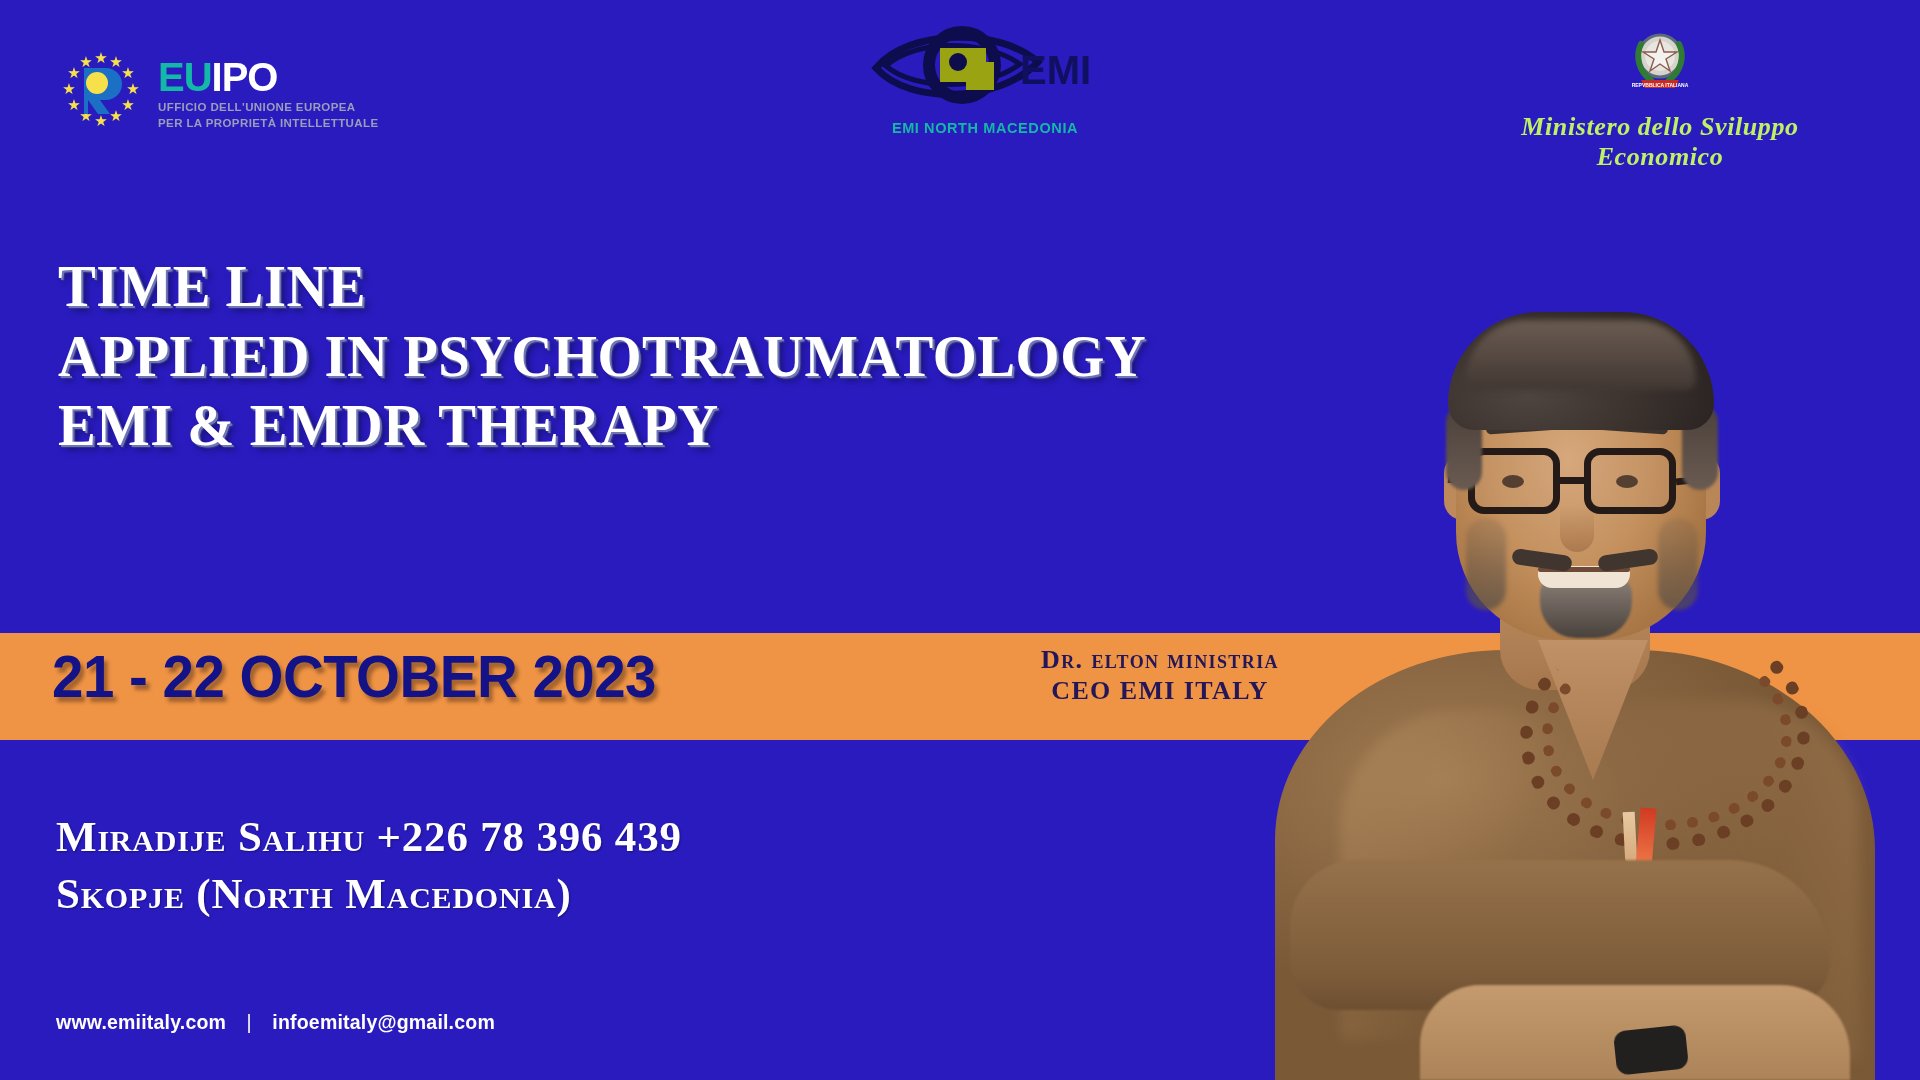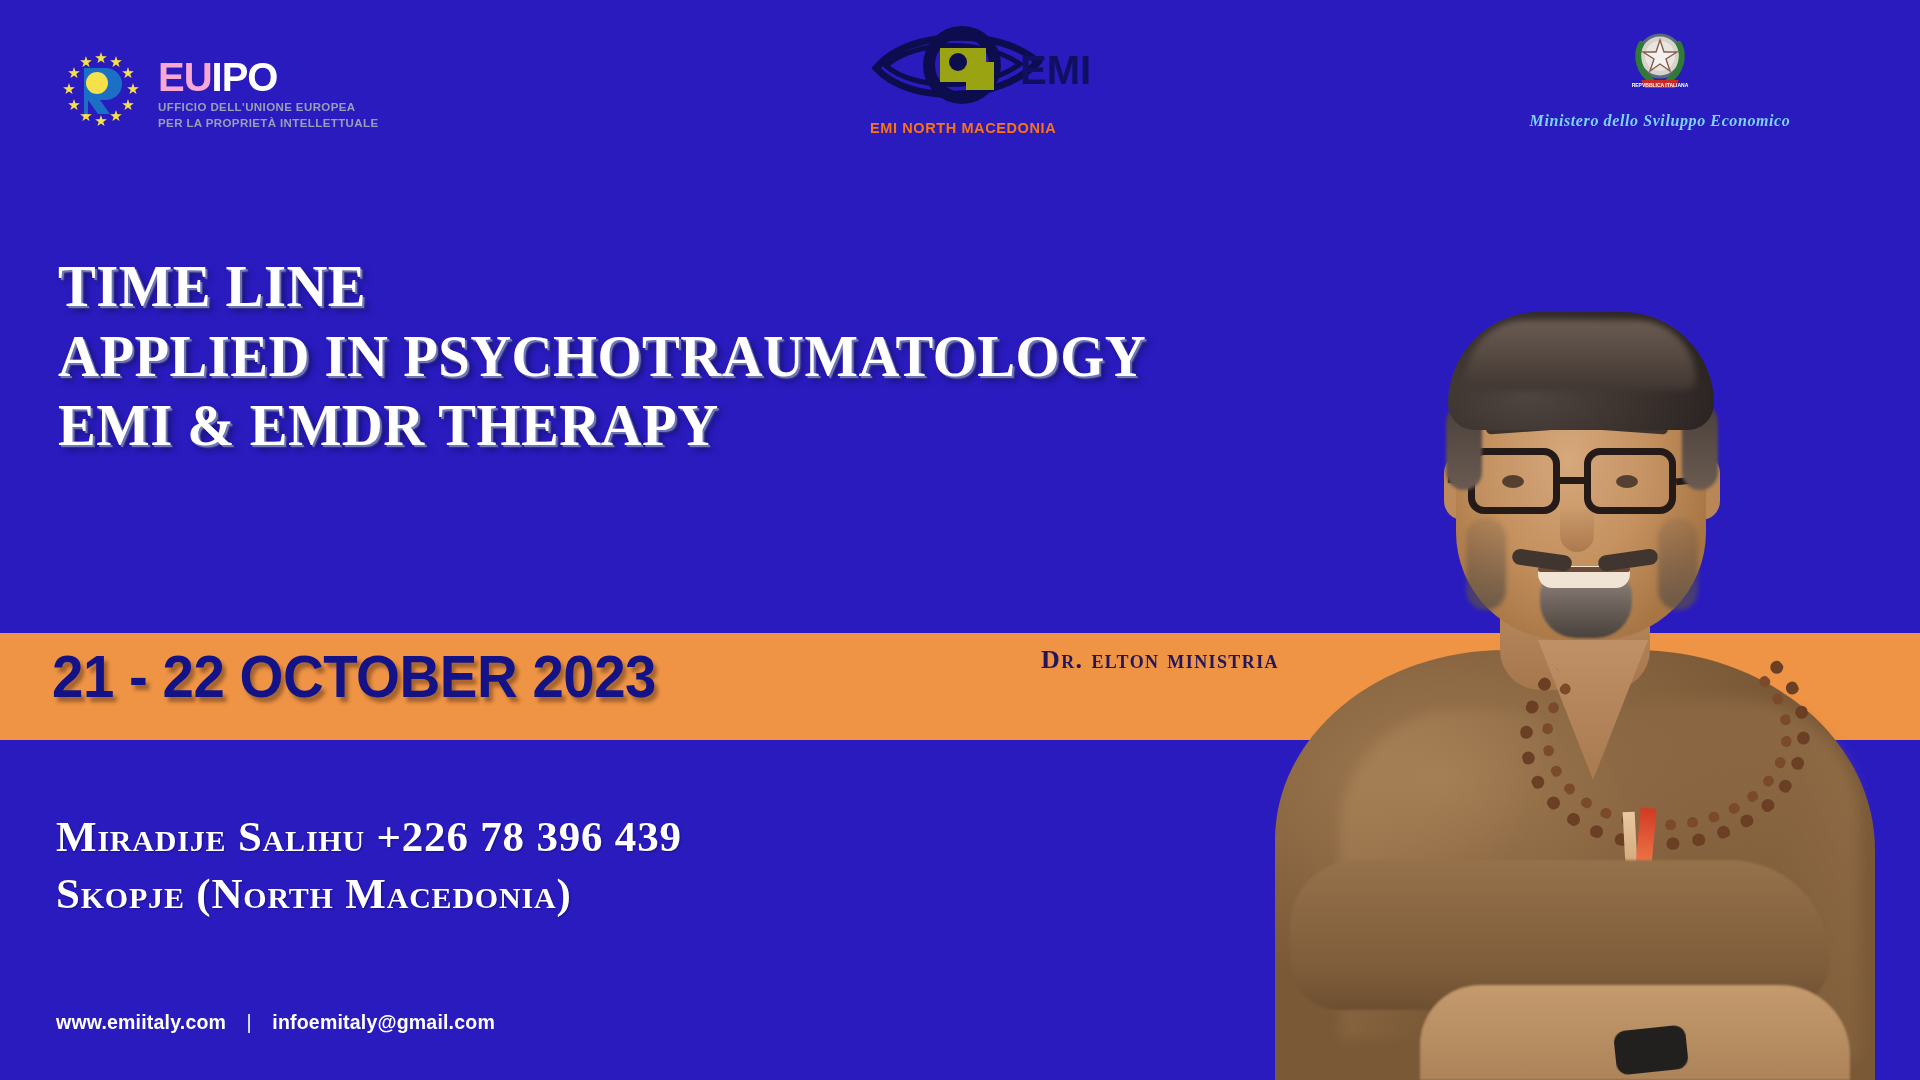--- a/index.html
+++ b/index.html
@@ -17,46 +17,46 @@
   }
 
   
   .logo-bar { position:absolute; top:0; left:0; width:1920px; height:175px; }
 
   
   .euipo { position:absolute; left:58px; top:48px; display:flex; align-items:flex-start; gap:14px; }
   .eu-circle { position:relative; width:86px; height:86px; }
   .euipo-text { padding-top:10px; }
   .euipo-word { font-size:40px; font-weight:800; letter-spacing:-1px; line-height:0.95; }
-  .euipo-eu { color:#f9a8d4; }
+  .euipo-eu { color:#14b8a6; }
   .euipo-ipo { color:#ffffff; }
   .euipo-sub {
     color:#9b9eb8; font-size:11.5px; font-weight:700; letter-spacing:0.4px;
     line-height:1.35; margin-top:4px; white-space:pre-line;
   }
 
   
   .emi-logo { position:absolute; left:870px; top:22px; width:230px; height:125px; }
   .emi-mark { position:absolute; left:0; top:0; width:230px; height:88px; }
   .emi-caption {
-    position:absolute; left:0; top:98px; width:230px; text-align:left;
-    color:#f97316; font-size:14.5px; font-weight:700; letter-spacing:0.6px;
+    position:absolute; left:0; top:98px; width:230px; text-align:center;
+    color:#14b8a6; font-size:14.5px; font-weight:700; letter-spacing:0.6px;
   }
   .emi-tagline {
     position:absolute; left:146px; top:88px; width:80px; text-align:center;
     color:#6e6fa8; font-size:6px; letter-spacing:0.2px;
   }
 
   
   .ministry { position:absolute; right:80px; top:26px; width:360px; height:125px; }
   .ministry-emblem { position:absolute; left:50%; top:0; transform:translateX(-50%); width:62px; height:74px; }
   .ministry-name {
     position:absolute; left:0; top:86px; width:360px; text-align:center;
     font-family:"Liberation Serif", serif; font-style:italic; font-weight:700;
-    color:#7dd3fc; font-size:16px; letter-spacing:0.6px;
+    color:#bef264; font-size:26px; letter-spacing:0.6px;
   }
 
   
   .titles { position:absolute; left:58px; top:212px; width:1180px;margin-top:40px; }
   .title-line {
     font-family:"Liberation Serif", serif;
     font-weight:700;
     font-size:59px;
     line-height:1.18;
     color:#ffffff;
@@ -344,20 +344,21 @@
     <div class="title-line">TIME LINE</div>
     <div class="title-line">APPLIED IN PSYCHOTRAUMATOLOGY</div>
     <div class="title-line">EMI &amp; EMDR THERAPY</div>
   </div>
 
 
   <div class="date-band">
     <div class="date-text">21 - 22  OCTOBER 2023</div>
     <div class="speaker">
       <div class="speaker-name">Dr. elton ministria</div>
+      <div class="speaker-role">CEO EMI ITALY</div>
     </div>
   </div>
 
   <div class="contact">Miradije Salihu +226 78 396 439
 Skopje (North Macedonia)</div>
 
   <div class="footer">
     <span>www.emiitaly.com</span>
     <span class="footer-sep">|</span>
     <span>infoemitaly@gmail.com</span>

